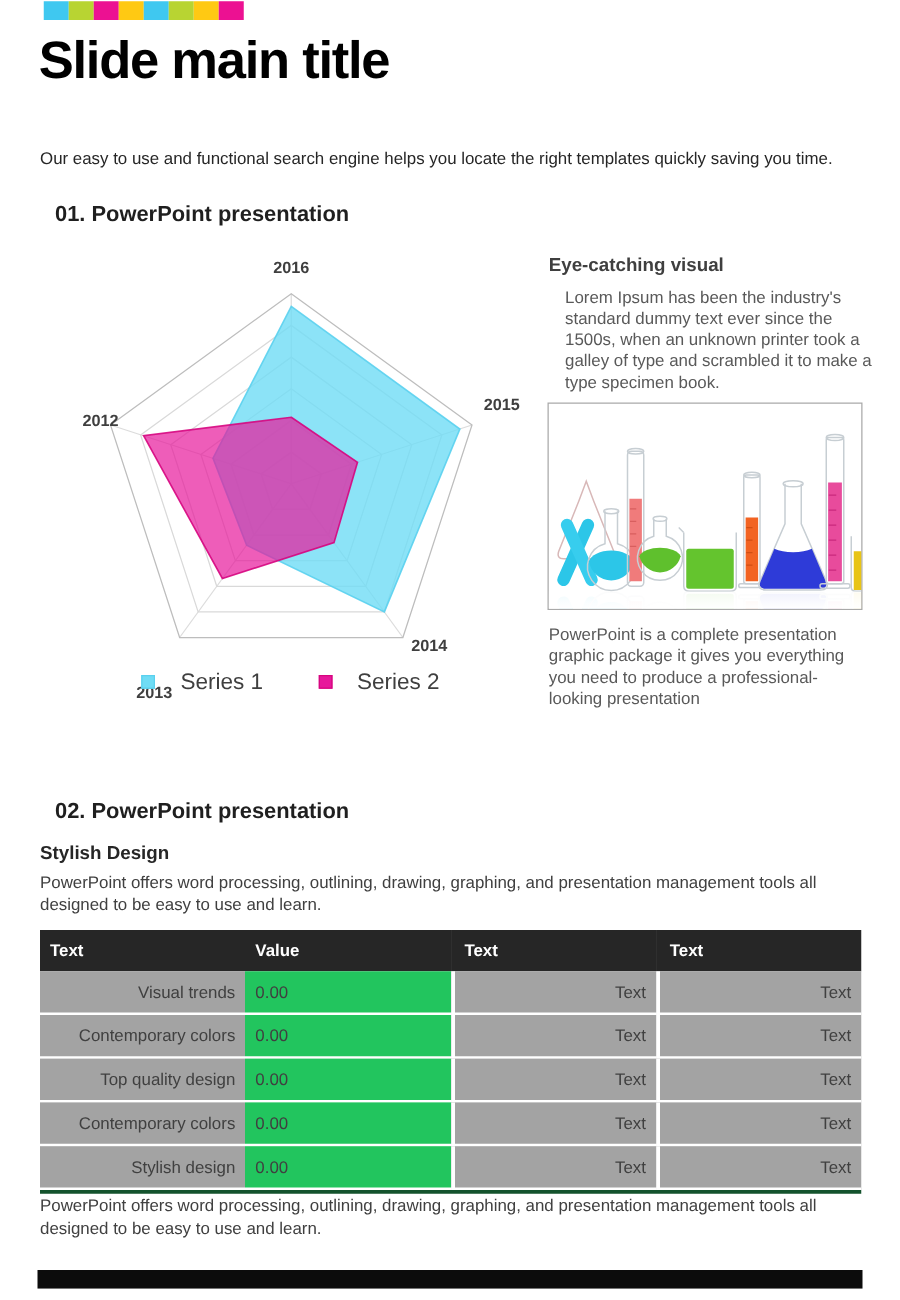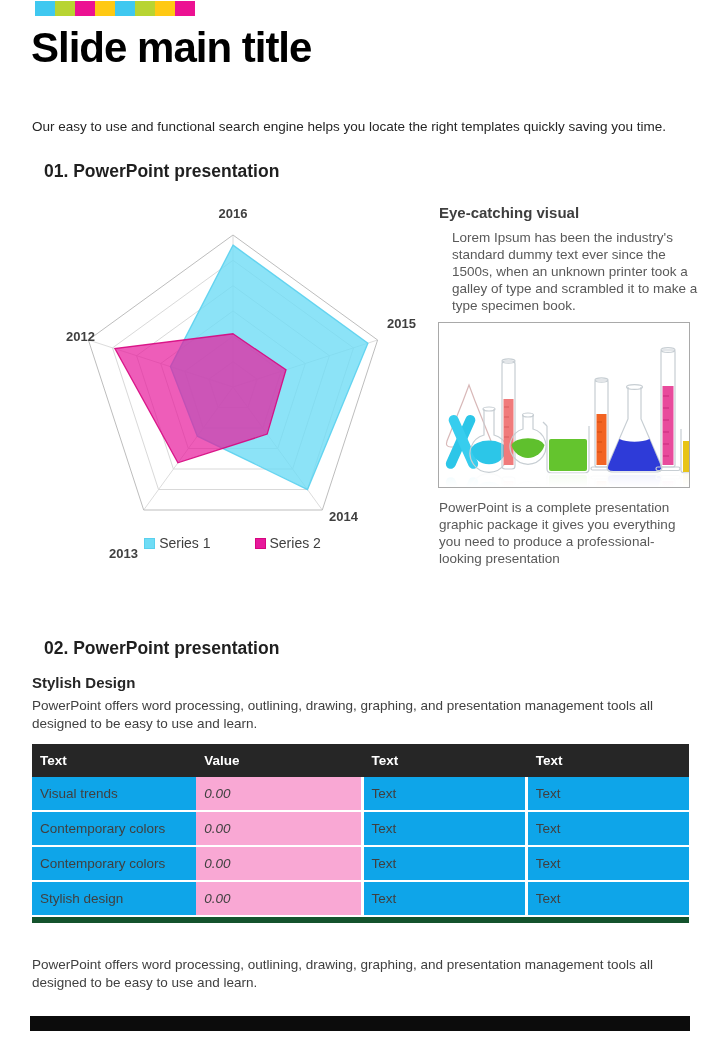--- a/index.html
+++ b/index.html
@@ -22,45 +22,45 @@
   
   .chart-wrap { position:absolute; left:40px; top:203px; width:385px; height:365px; }
   .chart-wrap svg { position:absolute; left:0; top:0; }
   .axis-label { position:absolute; font-size:13px; font-weight:bold; color:#3f3f3f; }
   .al-2016 { left:163px; top:3px; width:60px; text-align:center; }
   .al-2015 { left:347px; top:113px; }
   .al-2012 { left:26px;  top:126px; }
   .al-2014 { left:289px; top:306px; }
   .al-2013 { left:69px;  top:306px;margin-top:37px; }
   .legend { position:absolute; left:0; top:332px; width:385px; display:flex; justify-content:center; gap:44px; }
-  .legend-item { display:flex; align-items:center; gap:4px; font-size:14px; color:#3f3f3f; }
+  .legend-item { display:flex; align-items:center; gap:20px; font-size:18px; color:#3f3f3f; }
   .legend-swatch { width:11px; height:11px; border:1px solid transparent; }
 
   
   .right-col { position:absolute; left:439px; width:253px; }
   .eyecatch-heading { top:204px; font-size:15px; font-weight:bold; color:#3f3f3f; }
   .rc-para { font-size:13.5px; line-height:17px; color:#595959; }
   .rc-p1 { top:229px;margin-left:13px; }
   .rc-p2 { top:499px; }
   .image-frame { position:absolute; left:438px; top:322px; width:252px; height:166px; border:1px solid #a9a9a9; background:#fff; }
 
   
   .stylish-heading { position:absolute; left:32px; top:674px; font-size:15px; font-weight:bold; color:#262626; }
   .sec2-para { position:absolute; left:32px; width:648px; font-size:13.5px; line-height:18px; color:#404040; }
   .p-above { top:697px; } .p-below { top:956px; }
 
-  table.cmp { position:absolute; left:32px; top:744px; width:657px; border-collapse:separate; border-spacing:0; border-bottom:6px solid #14532d; }
+  table.cmp { position:absolute; left:32px; top:744px; width:657px; border-collapse:separate; border-spacing:0; border-bottom:3px solid #14532d; }
   table.cmp th { background:#262626; color:#fff; font-size:13.5px; font-weight:bold; text-align:left; padding:9px 8px; height:33px; }
   table.cmp td { font-size:13.5px; color:#404040; text-align:left; padding:9px 8px; height:33px; border-bottom:2px solid #fff; }
   table.cmp .c0, table.cmp td.c0 { width:25%; }
   table.cmp .c1, table.cmp td.c1 { width:25%;margin-left:31px; }
   table.cmp .c2, table.cmp td.c2 { width:25%; border-left:3px solid #fff; }
   table.cmp .c3, table.cmp td.c3 { width:25%; border-left:3px solid #fff; }
-  table.cmp td.c0, table.cmp td.c2, table.cmp td.c3 { background:#0ea5e9; }
-  table.cmp td.c1 { background:#f9a8d4;font-style:italic; }
+  table.cmp td.c0, table.cmp td.c2, table.cmp td.c3 { background:#a3a3a3;text-align:right; }
+  table.cmp td.c1 { background:#22c55e; }
   table.cmp th.c2, table.cmp th.c3 { border-left:3px solid #262626; }
 
   .footer-bar { position:absolute; left:30px; top:1016px; width:660px; height:20px; background:#0c0c0c; }
 </style>
 </head>
 <body>
 
 <div class="page">
 
   <div class="stripe">
@@ -207,20 +207,26 @@
           <td class="c2">Text</td>
           <td class="c3">Text</td>
         </tr>
         <tr>
           <td class="c0">Contemporary colors</td>
           <td class="c1">0.00</td>
           <td class="c2">Text</td>
           <td class="c3">Text</td>
         </tr>
         <tr>
+          <td class="c0">Top quality design</td>
+          <td class="c1">0.00</td>
+          <td class="c2">Text</td>
+          <td class="c3">Text</td>
+        </tr>
+        <tr>
           <td class="c0">Contemporary colors</td>
           <td class="c1">0.00</td>
           <td class="c2">Text</td>
           <td class="c3">Text</td>
         </tr>
         <tr>
           <td class="c0">Stylish design</td>
           <td class="c1">0.00</td>
           <td class="c2">Text</td>
           <td class="c3">Text</td>

